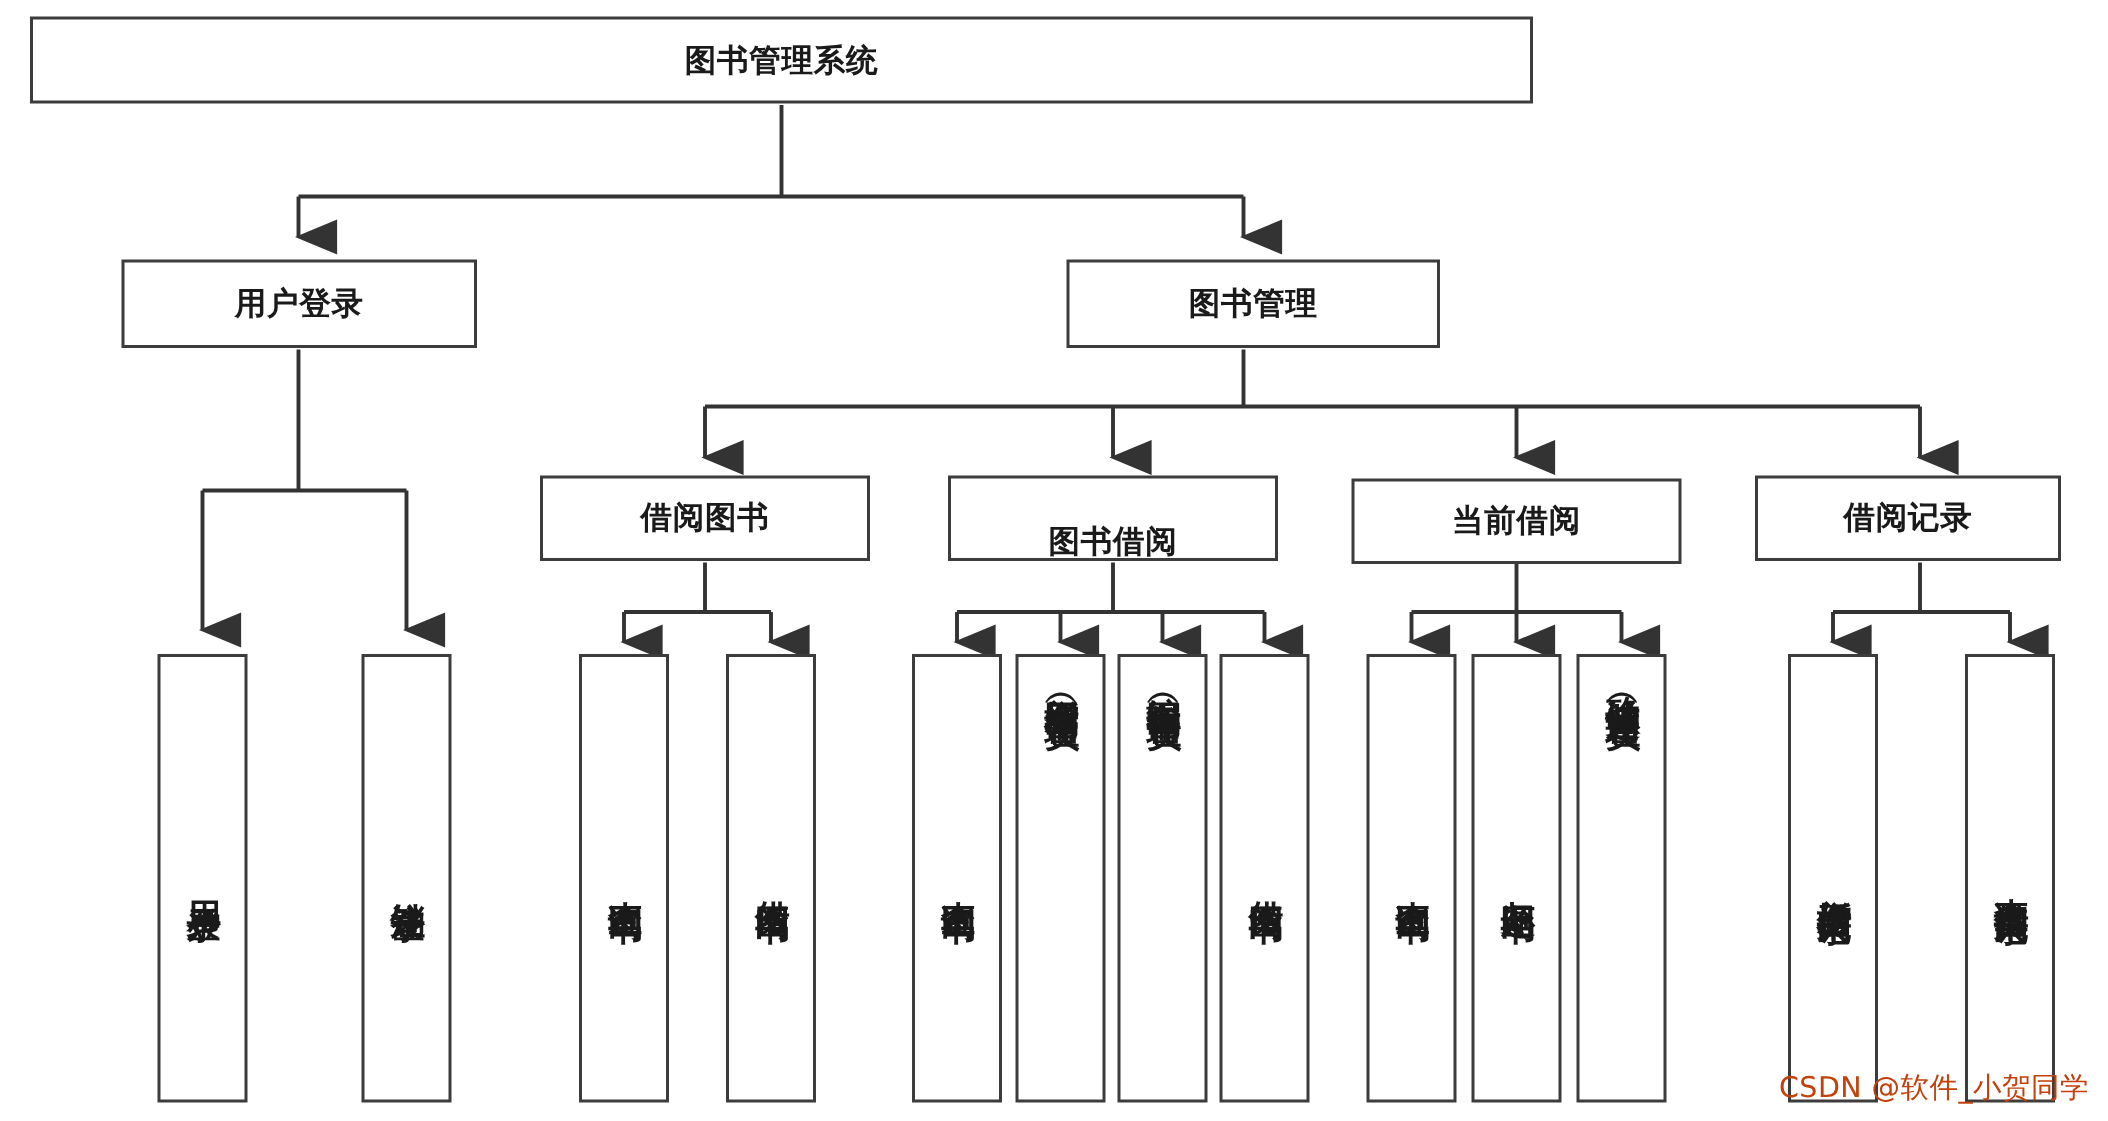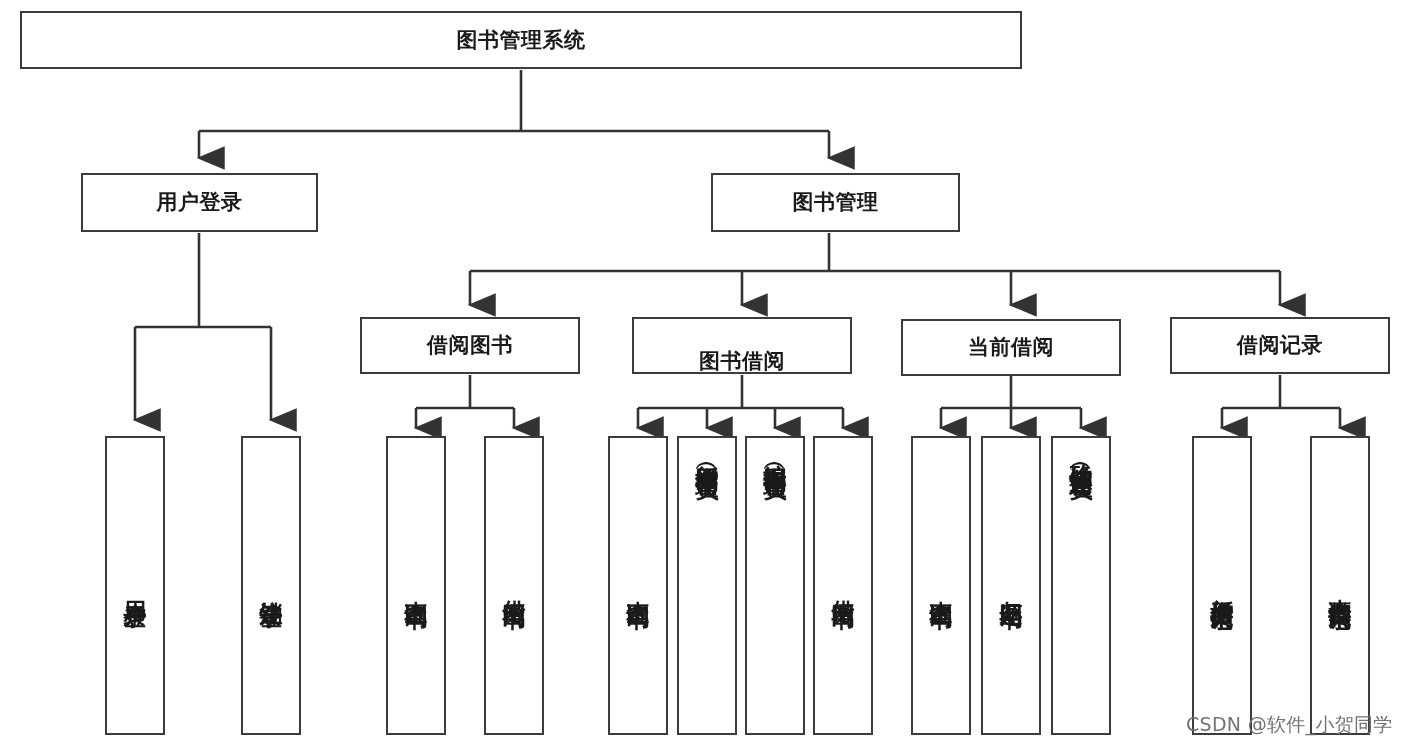--- a/index.html
+++ b/index.html
@@ -66,21 +66,21 @@
   }
   .node.vert.centered {
     align-items: center;
     padding-top: 0;
   }
   .watermark {
     position: absolute;
     left: 1186px;
     top: 712px;
     font-size: 19px;
-    color: #737373;
+    color: #c2410c;
     white-space: pre;
     letter-spacing: 0.3px;
     pointer-events: none;
   }
 </style>
 </head>
 <body>
 
 <div id="diagram-root">
 
@@ -147,21 +147,21 @@
 
   <div class="node horiz" style="left:360px; top:317px; width:220px; height:57px;">
     <span class="label">借阅图书</span>
   </div>
   <div class="node horiz" style="left:632px; top:317px; width:220px; height:57px;align-items:flex-end;">
     <span class="label">图书借阅</span>
   </div>
   <div class="node horiz" style="left:901px; top:303px; width:220px; height:57px;margin-top:16px;">
     <span class="label">当前借阅</span>
   </div>
-  <div class="node horiz" style="left:1170px; top:317px; width:220px; height:57px;">
+  <div class="node horiz" style="left:1170px; top:317px; width:204px; height:57px;">
     <span class="label">借阅记录</span>
   </div>
 
   <div class="node vert centered" style="left:105px; top:436px; width:60px; height:299px;">
     <span class="label">用户登录</span>
   </div>
   <div class="node vert centered" style="left:241px; top:436px; width:60px; height:299px;">
     <span class="label">注销登录</span>
   </div>
 

